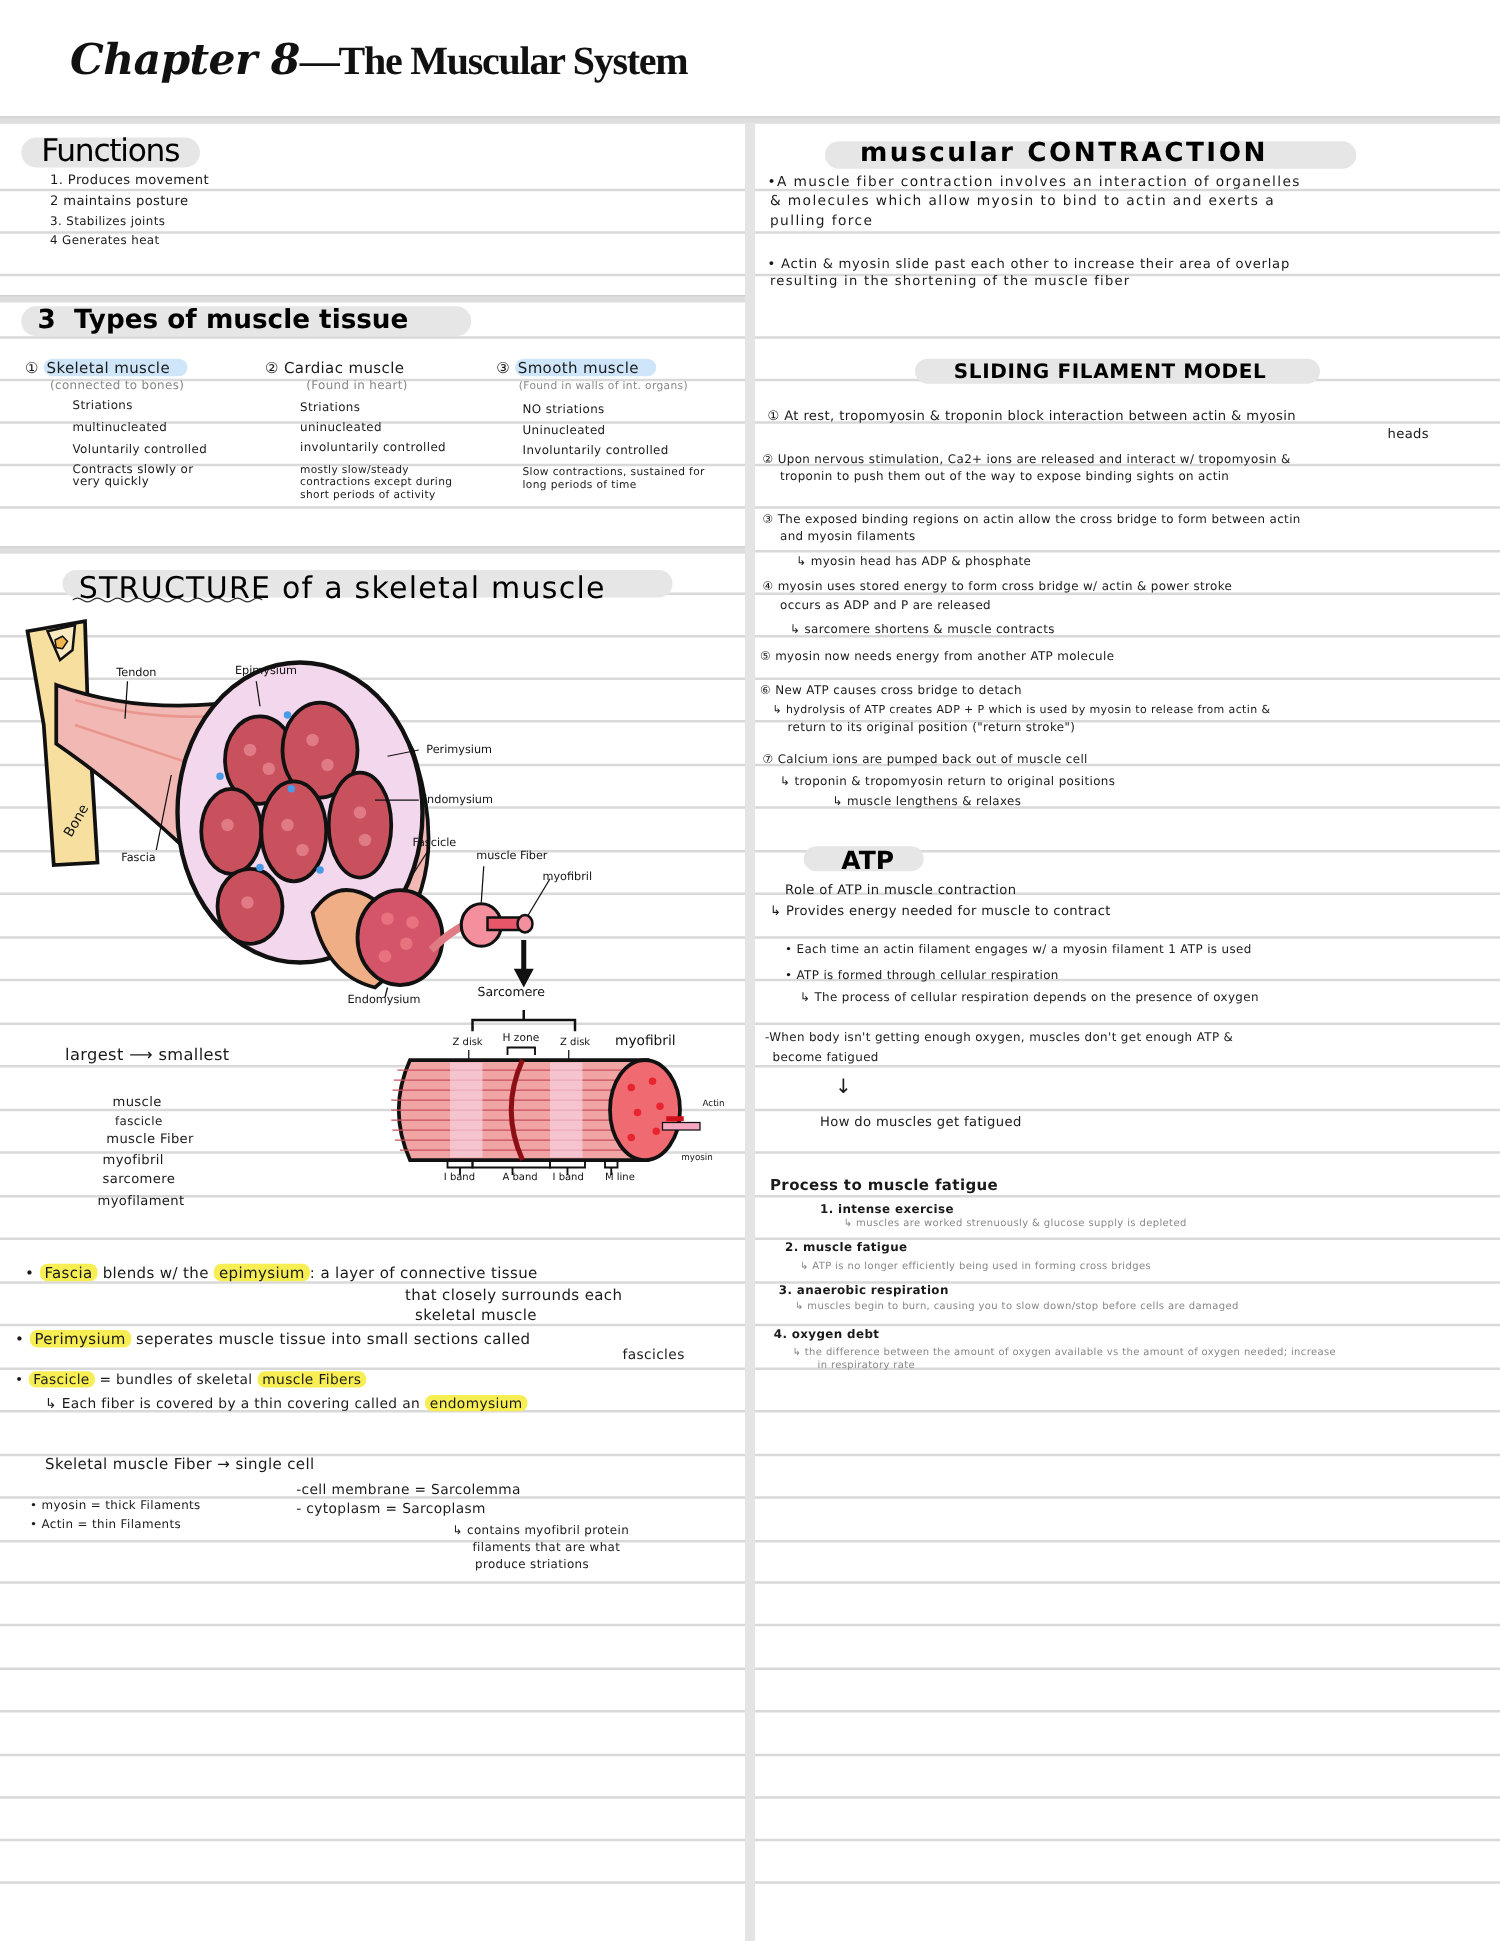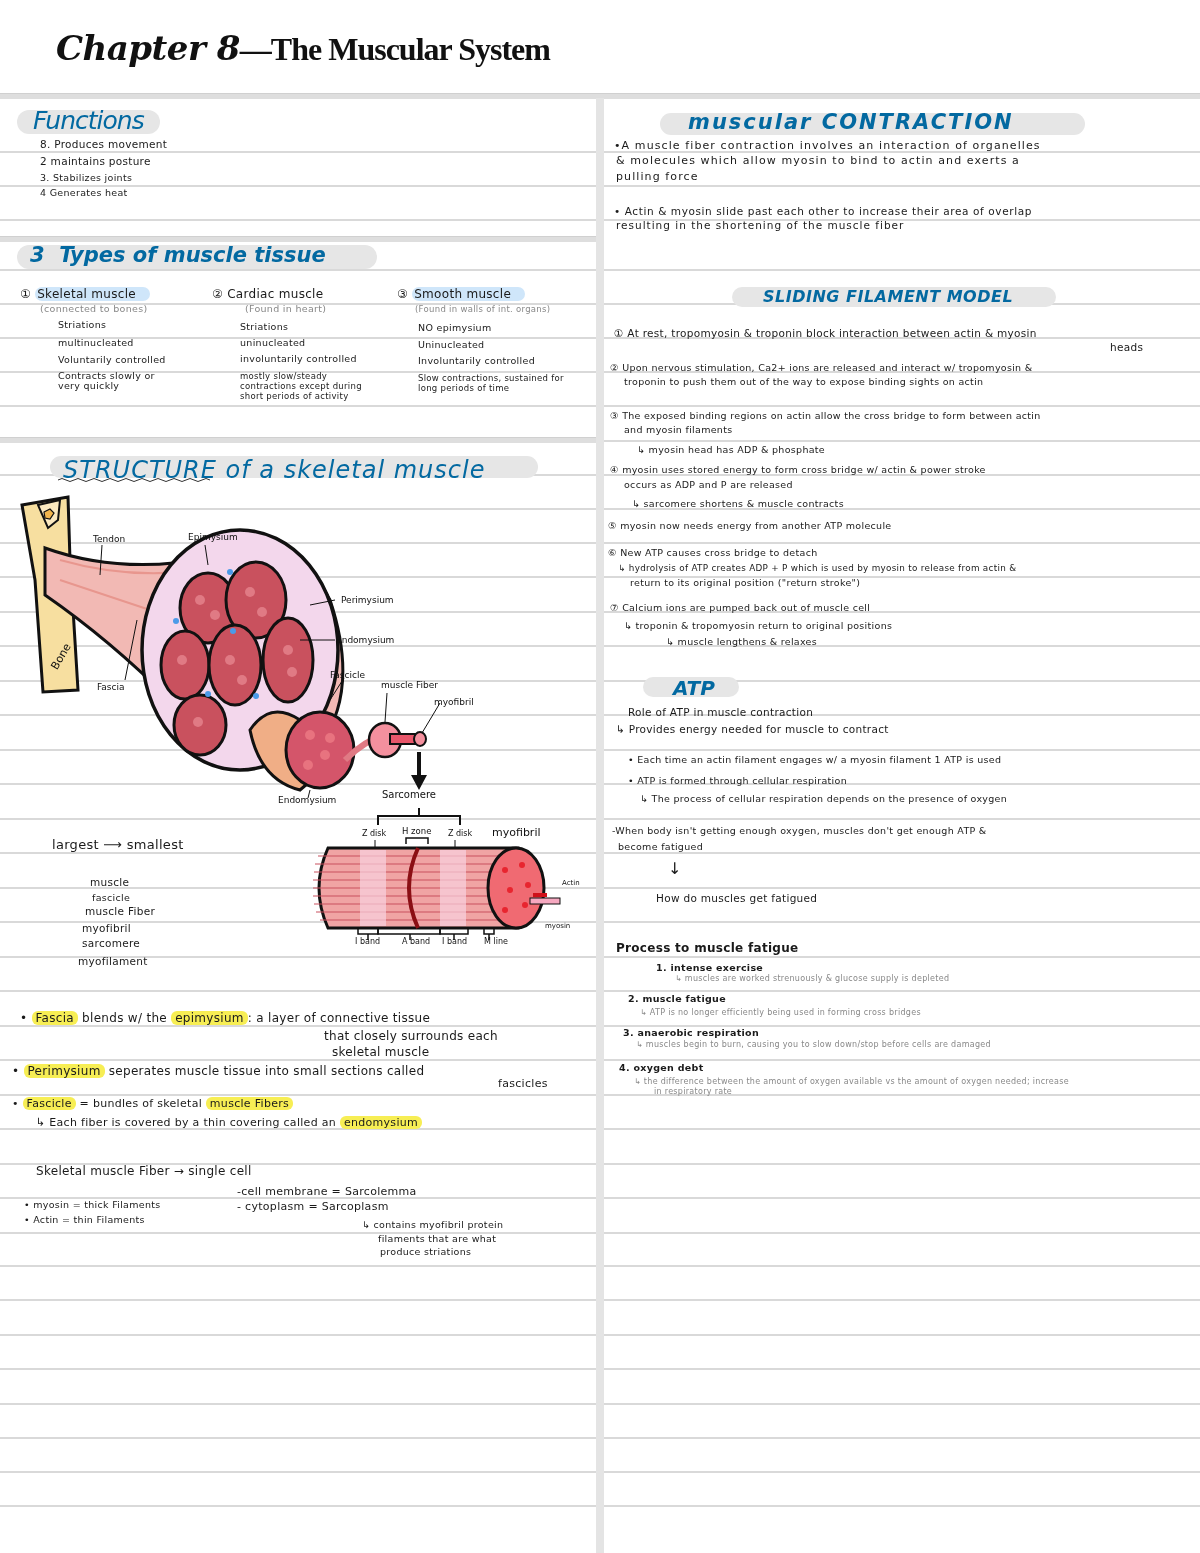--- a/index.html
+++ b/index.html
@@ -13,21 +13,21 @@
   
   .rule { position: absolute; left: 0; width: 1200px; height: 2px; background: #d9d9d9; }
   .rule.thick { height: 5px; background: #dedede; border-top: 1px solid #d0d0d0; }
   .rule.left { width: 597px; }
   .vdiv { position: absolute; left: 596px; top: 98px; width: 8px; height: 1455px; background: #e4e4e4; }
 
   .title { left: 56px; top: 28px; font-family: "DejaVu Serif", serif; font-weight: bold; font-style: italic; font-size: 34px; letter-spacing: -0.5px; }
   .title .sub { font-size: 32px; font-style: normal; font-family: Liberation Serif, serif; letter-spacing: -1px; }
 
   .pill { position: absolute; background: #e6e6e6; border-radius: 14px; }
-  .h-sect { position: absolute; font-weight: bold; color: #0369a1; white-space: nowrap; font-style: italic; }
+  .h-sect { position: absolute; font-weight: bold; color: #000000; white-space: nowrap; }
   .hand { position: absolute; font-size: 10.5px; line-height: 13px; white-space: nowrap; color: #1a1a1a; letter-spacing: 0.3px; }
   .hand.sm { font-size: 9.5px; line-height: 12px; }
   .hand.grey { color: #888; }
   .hand.wrap { white-space: normal; }
   .hl-blue { background: #cfe6fa; border-radius: 7px; padding: 0 14px 0 2px; }
   .hl-yellow { background: #f7ee54; border-radius: 6px; padding: 0 4px; }
   .bignum { font-size: 12px; }
   .label { position: absolute; font-size: 9px; white-space: nowrap; color: #111; }
 </style>
 </head>
@@ -80,21 +80,21 @@
   <div class="vdiv"></div>
 </div>
 
 <div class="abs title">
   <span>Chapter 8</span><span class="sub">—The Muscular System</span>
 </div>
 
 <div class="pill" style="left:17px; top:110px; width:143px; height:24px;"></div>
 <div class="h-sect" style="left:33px; top:106px; font-size:25px; font-weight:normal; letter-spacing:-1px;">Functions</div>
 <div>
-  <div class="hand" style="left:40px; top:138px;">8. Produces movement</div>
+  <div class="hand" style="left:40px; top:138px;">1. Produces movement</div>
   <div class="hand" style="left:40px; top:155px;">2 maintains posture</div>
   <div class="hand sm" style="left:40px; top:172px;">3. Stabilizes joints</div>
   <div class="hand sm" style="left:40px; top:187px;">4 Generates heat</div>
 </div>
 
 <div class="pill" style="left:17px; top:245px; width:360px; height:24px;"></div>
 <div class="h-sect" style="left:30px; top:243px; font-size:21px;">
   <span>3</span>&nbsp;&nbsp;<span>Types of muscle tissue</span>
 </div>
 
@@ -121,21 +121,21 @@
   <div class="hand sm" style="left:240px; top:353px;">involuntarily controlled</div>
   <div class="hand sm wrap" style="left:240px; top:371px; width:140px; line-height:10px; font-size:8.5px;">mostly slow/steady contractions except during short periods of activity</div>
 </div>
 
 <div>
   <div class="hand" style="left:397px; top:288px; font-size:12px;">
     <span class="bignum">③</span>
     <span class="hl-blue">Smooth muscle</span>
   </div>
   <div class="hand sm grey" style="left:415px; top:303px; font-size:8.5px;">(Found in walls of int. organs)</div>
-  <div class="hand sm" style="left:418px; top:322px;">NO epimysium</div>
+  <div class="hand sm" style="left:418px; top:322px;">NO striations</div>
   <div class="hand sm" style="left:418px; top:339px;">Uninucleated</div>
   <div class="hand sm" style="left:418px; top:355px;">Involuntarily controlled</div>
   <div class="hand sm wrap" style="left:418px; top:373px; width:160px; line-height:10px; font-size:8.5px;">Slow contractions, sustained for long periods of time</div>
 </div>
 
 <div class="pill" style="left:50px; top:456px; width:488px; height:22px;"></div>
 <div class="h-sect" style="left:63px; top:456px; font-size:24px; font-weight:normal; letter-spacing:1px;">STRUCTURE of a skeletal muscle</div>
 <svg class="abs" style="left:58px; top:477px;" width="152" height="6">
   <path d="M0 3 q4 -3 8 0 t8 0 t8 0 t8 0 t8 0 t8 0 t8 0 t8 0 t8 0 t8 0 t8 0 t8 0 t8 0 t8 0 t8 0 t8 0 t8 0 t8 0 t8 0" fill="none" stroke="#333" stroke-width="1"></path>
 </svg>

